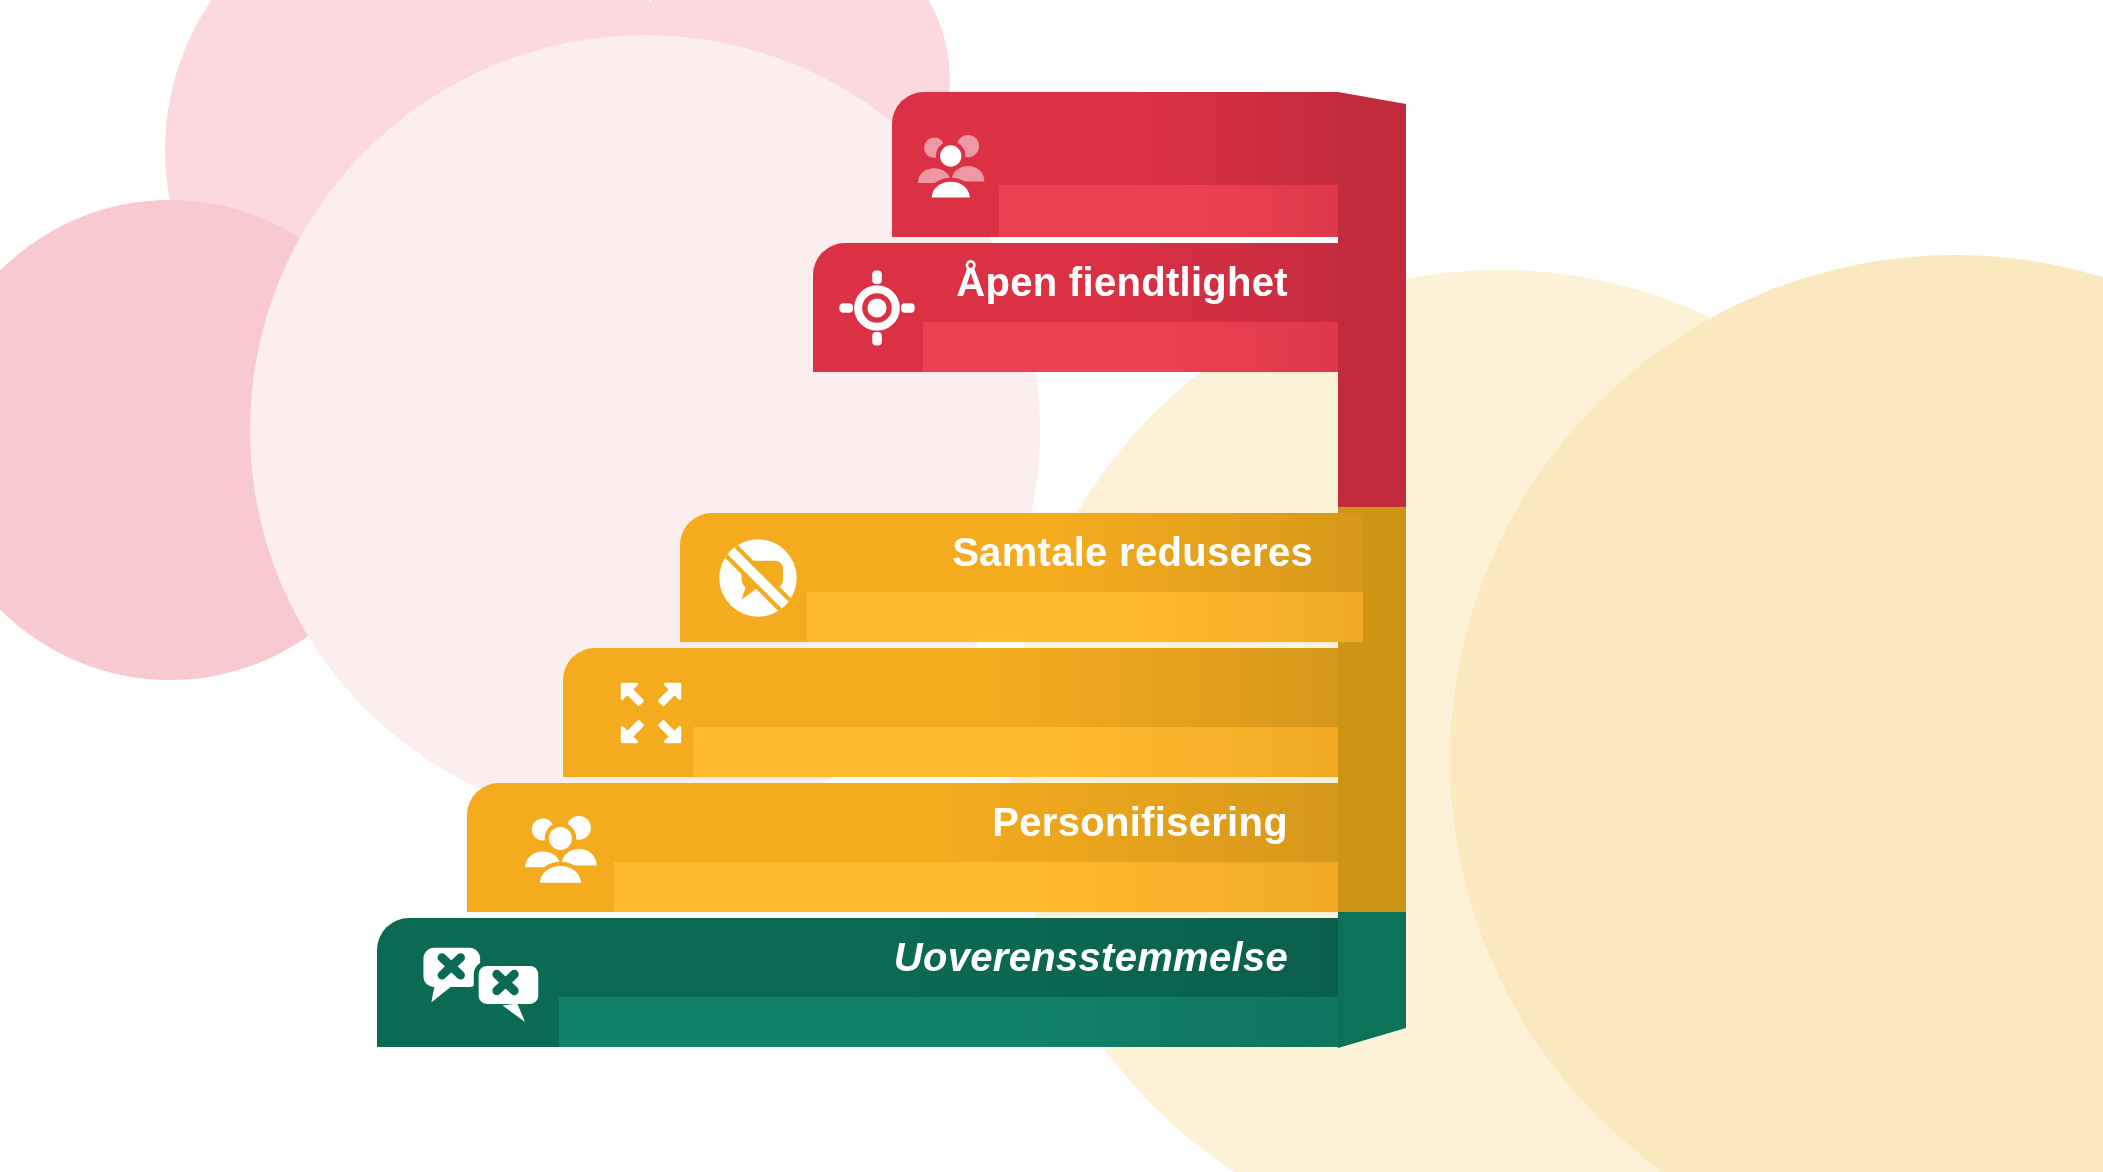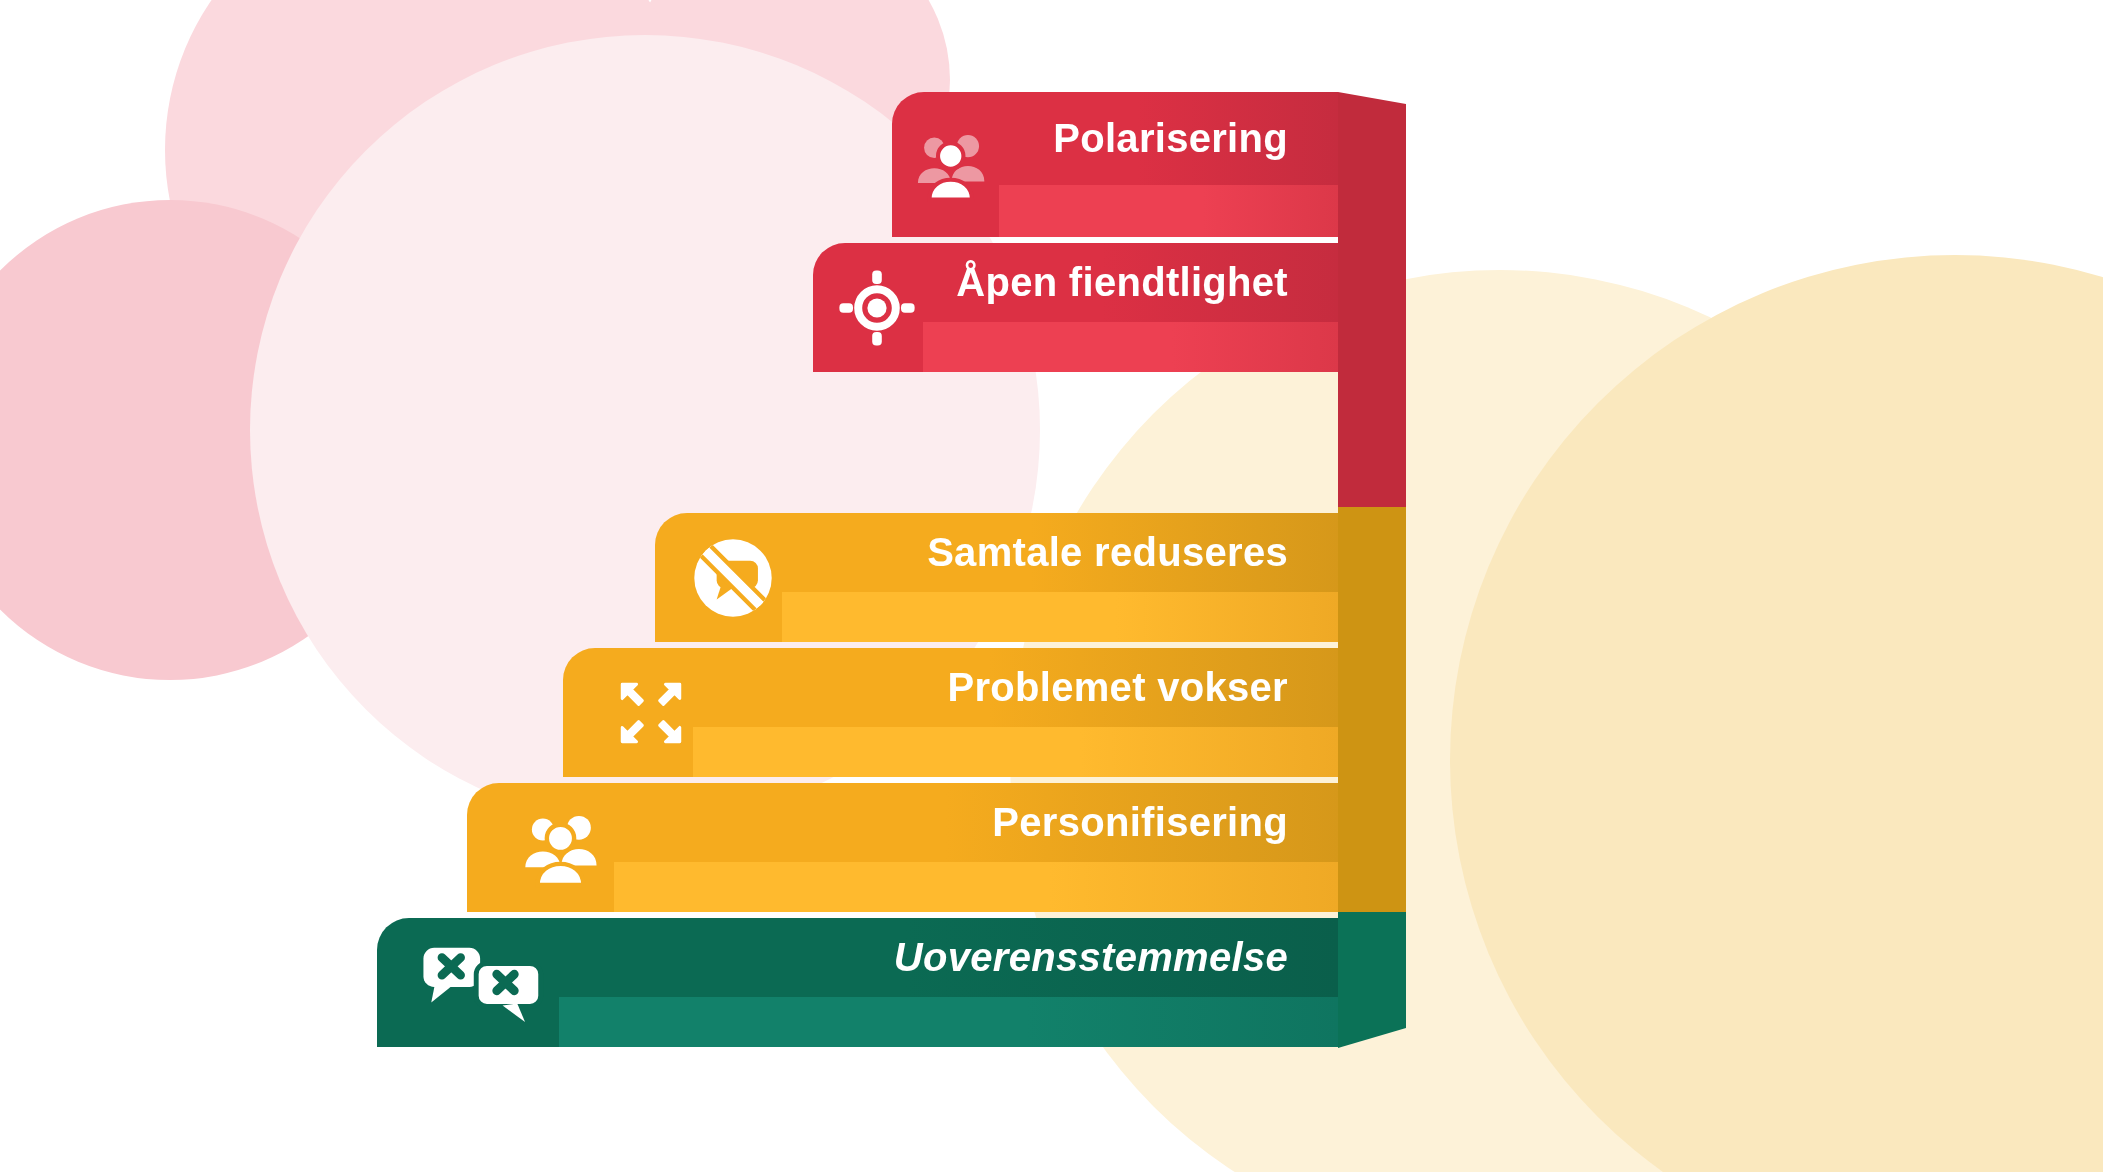--- a/index.html
+++ b/index.html
@@ -31,21 +31,21 @@
 
   
   .step{position:absolute;border-top-left-radius:32px;overflow:hidden;}
   .step.red{--bar:var(--red-base);background:linear-gradient(90deg,var(--red-base) 0%,var(--red-base) 55%,var(--red-base-dark) 100%);}
   .step.yellow{--bar:var(--yellow-base);background:linear-gradient(90deg,var(--yellow-base) 0%,var(--yellow-base) 55%,var(--yellow-base-dark) 100%);}
   .step.green{--bar:var(--green-base);background:linear-gradient(90deg,var(--green-base) 0%,var(--green-base) 55%,var(--green-base-dark) 100%);}
 
   .s1{left:892px;top:92px;width:446px;height:145px;}
   .s2{left:813px;top:243px;width:525px;height:129px;}
   .s3{left:737px;top:378px;width:601px;height:129px;}
-  .s4{left:655px;top:513px;width:683px;height:129px;}
+  .s4{left:680px;top:513px;width:683px;height:129px;}
   .s5{left:563px;top:648px;width:775px;height:129px;}
   .s6{left:467px;top:783px;width:871px;height:129px;}
   .s7{left:377px;top:918px;width:961px;height:129px;font-style:italic;}
 
   .band{position:absolute;bottom:0;right:0;height:50px;}
   .step.red .band{background:linear-gradient(90deg,var(--red-band) 0%,var(--red-band) 60%,var(--red-band-dark) 100%);}
   .step.yellow .band{background:linear-gradient(90deg,var(--yellow-band) 0%,var(--yellow-band) 60%,var(--yellow-band-dark) 100%);}
   .step.green .band{background:linear-gradient(90deg,var(--green-band) 0%,var(--green-band) 60%,var(--green-band-dark) 100%);}
   .s1 .band{left:107px;height:52px;}
   .s2 .band{left:110px;}
@@ -97,21 +97,20 @@
         <g opacity="0.5">
           <circle cx="26" cy="21" r="12.5"></circle>
           <path d="M6,64 C6,40 46,40 46,64 Z"></path>
           <circle cx="67" cy="19" r="13.5"></circle>
           <path d="M47,62 C47,37 87,37 87,62 Z"></path>
         </g>
         <circle cx="46" cy="31" r="15.5" stroke="var(--bar)" stroke-width="5"></circle>
         <path d="M20,84 C20,52 72,52 72,84 Z" stroke="var(--bar)" stroke-width="5"></path>
       </g>
     </svg>
-    <div class="label">Polarisering</div>
   </div>
 
   <div class="step red s2">
     <div class="band"></div>
     <svg class="icon" viewBox="0 0 100 100">
       <g fill="#ffffff">
         <rect x="44" y="3" width="12" height="17" rx="5"></rect>
         <rect x="44" y="80" width="12" height="17" rx="5"></rect>
         <rect x="3" y="44" width="17" height="12" rx="5"></rect>
         <rect x="80" y="44" width="17" height="12" rx="5"></rect>
@@ -149,21 +148,20 @@
       <defs>
           <path id="arr" d="M10,30 L10,10 L30,10 L22.6,17.4 L38,32.8 L32.8,38 L17.4,22.6 Z"></path>
         </defs>
       <g fill="#ffffff" stroke="#ffffff" stroke-width="4" stroke-linejoin="round">
         <use href="#arr"></use>
         <use href="#arr" transform="rotate(90,50,50)"></use>
         <use href="#arr" transform="rotate(180,50,50)"></use>
         <use href="#arr" transform="rotate(270,50,50)"></use>
       </g>
     </svg>
-    <div class="label">Problemet vokser</div>
   </div>
 
   <div class="step yellow s6">
     <div class="band"></div>
     <svg class="icon" viewBox="0 0 100 84">
       <g fill="#ffffff">
         <circle cx="26" cy="21" r="12.5"></circle>
         <path d="M6,64 C6,40 46,40 46,64 Z"></path>
         <circle cx="67" cy="19" r="13.5"></circle>
         <path d="M47,62 C47,37 87,37 87,62 Z"></path>

